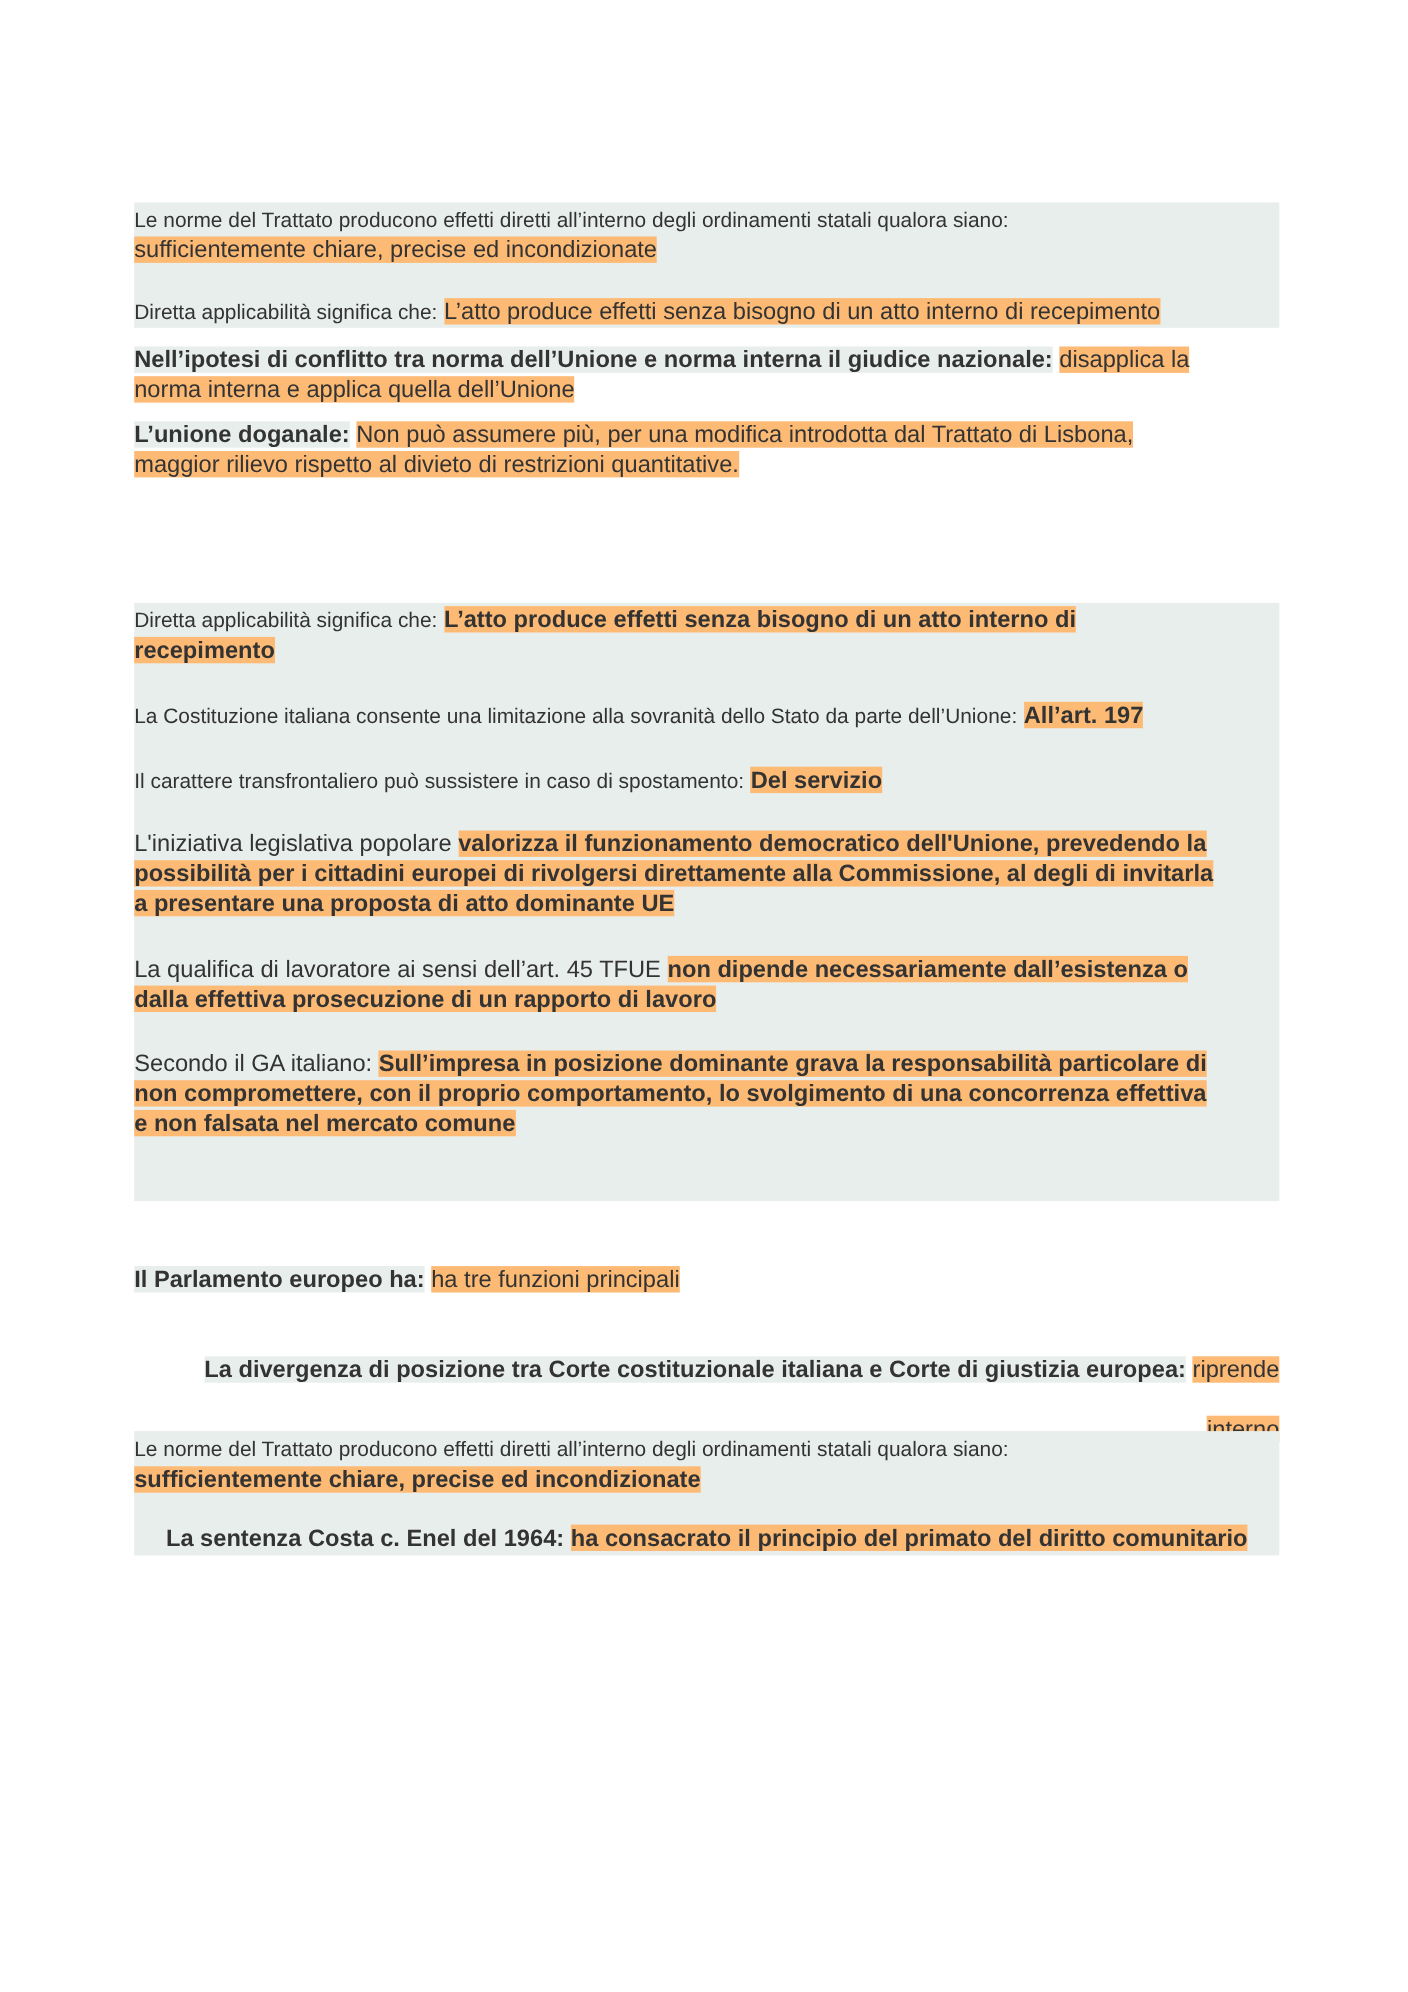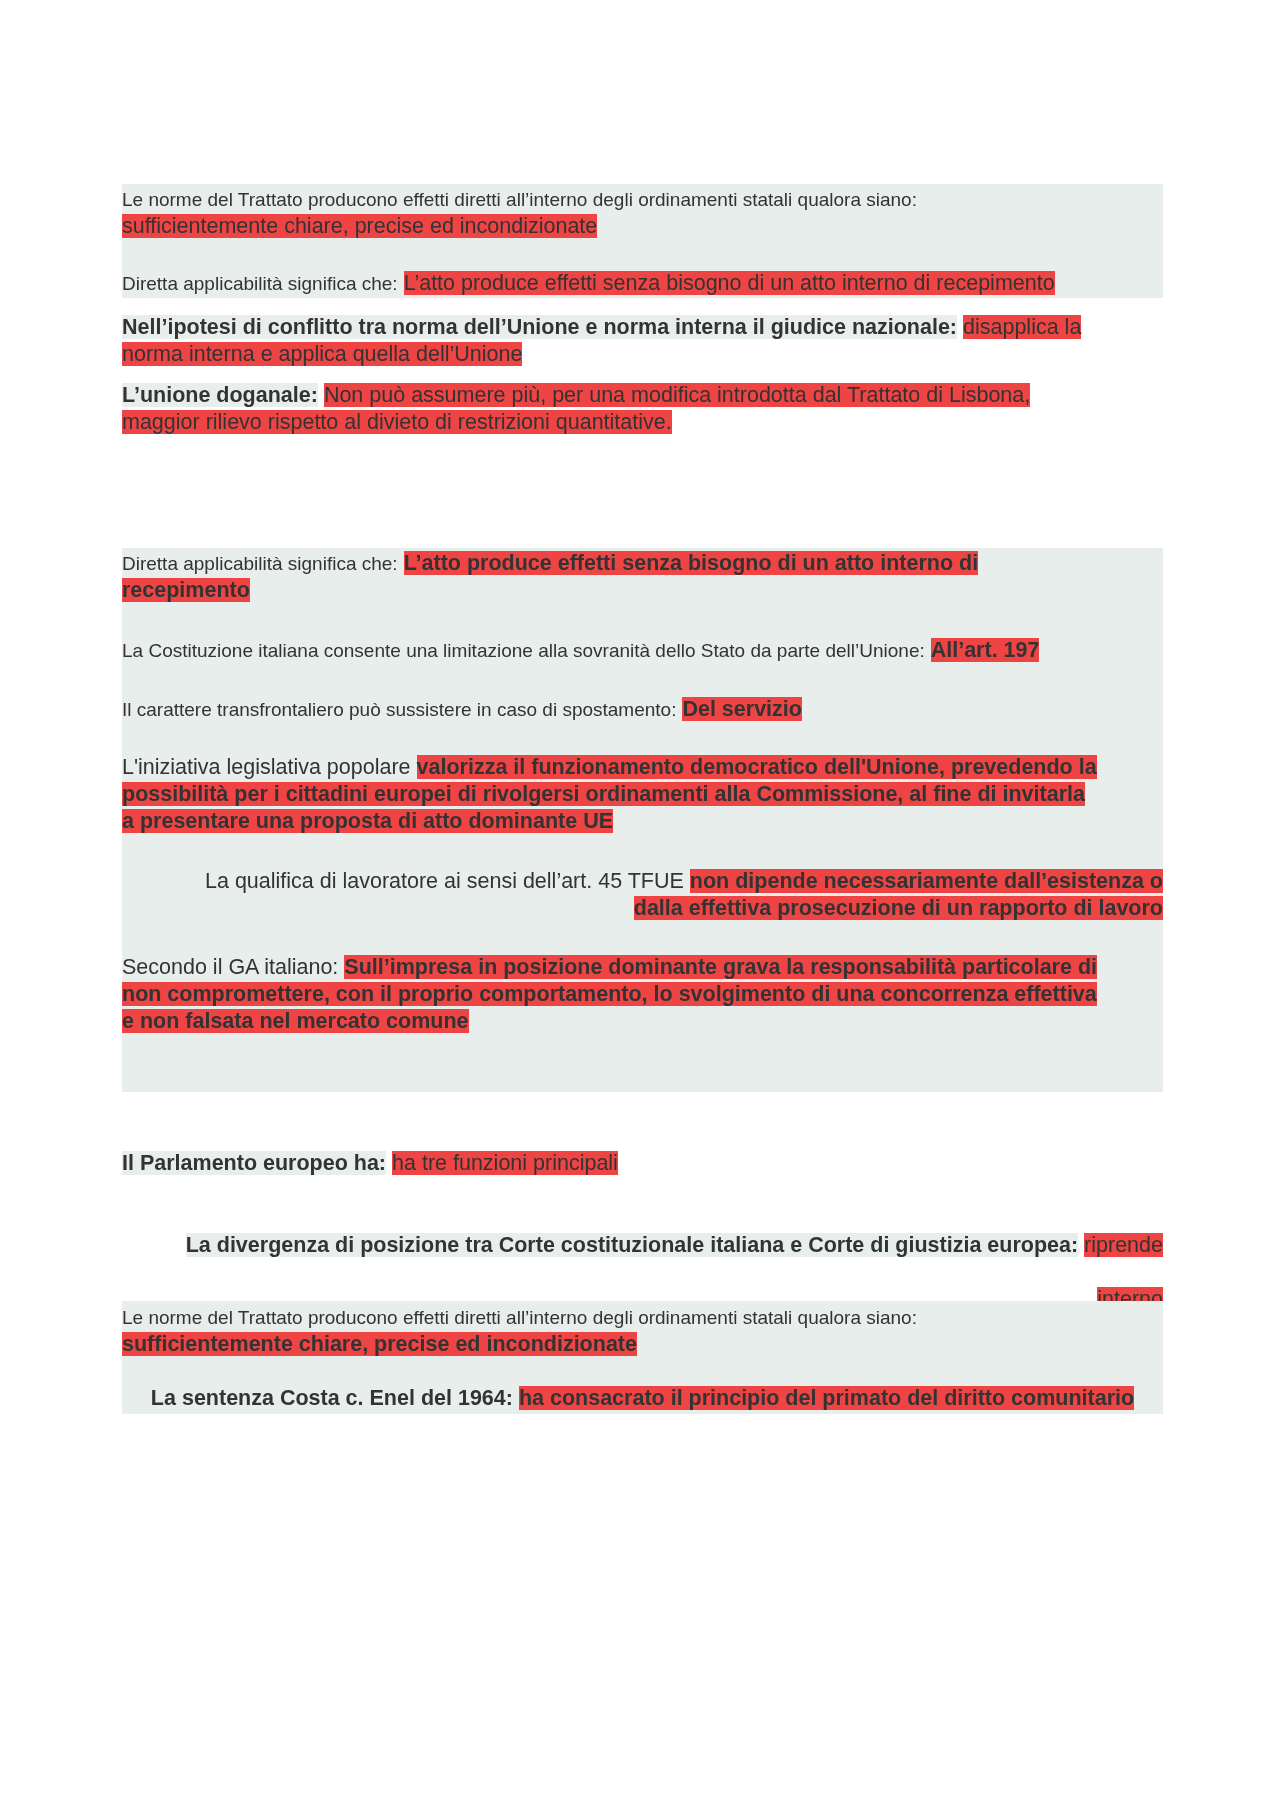--- a/index.html
+++ b/index.html
@@ -39,21 +39,21 @@
     .block .para {
       left: 0;
     }
     .q {
       background: #e8eeec;
     }
     .q.small {
       font-size: 19px;
     }
     .a {
-      background: #ef4444;
+      background: #fdba74;
     }
     .b {
       font-weight: bold;
     }
     .q.plain {
       background: transparent;
     }
   </style>
 </head>
 <body>
@@ -92,24 +92,24 @@
       <span class="q small plain">La Costituzione italiana consente una limitazione alla sovranità dello Stato da parte dell’Unione:</span>
       <span class="a b">All’art. 197</span>
     </p>
     <p class="para" style="top:148px;">
       <span class="q small plain">Il carattere transfrontaliero può sussistere in caso di spostamento:</span>
       <span class="a b">Del servizio</span>
     </p>
     <p class="para" style="top:206px;">
       <span class="q plain">L'iniziativa legislativa popolare</span>
       <span class="a b">valorizza il funzionamento democratico dell'Unione, prevedendo la</span><br>
-      <span class="a b">possibilità per i cittadini europei di rivolgersi ordinamenti alla Commissione, al fine di invitarla</span><br>
+      <span class="a b">possibilità per i cittadini europei di rivolgersi direttamente alla Commissione, al degli di invitarla</span><br>
       <span class="a b">a presentare una proposta di atto dominante UE</span>
     </p>
-    <p class="para" style="top:320px;text-align:right;">
+    <p class="para" style="top:320px;">
       <span class="q plain">La qualifica di lavoratore ai sensi dell’art. 45 TFUE</span>
       <span class="a b">non dipende necessariamente dall’esistenza o</span><br>
       <span class="a b">dalla effettiva prosecuzione di un rapporto di lavoro</span>
     </p>
     <p class="para" style="top:406px;">
       <span class="q plain">Secondo il GA italiano:</span>
       <span class="a b">Sull’impresa in posizione dominante grava la responsabilità particolare di</span><br>
       <span class="a b">non compromettere, con il proprio comportamento, lo svolgimento di una concorrenza effettiva</span><br>
       <span class="a b">e non falsata nel mercato comune</span>
     </p>

